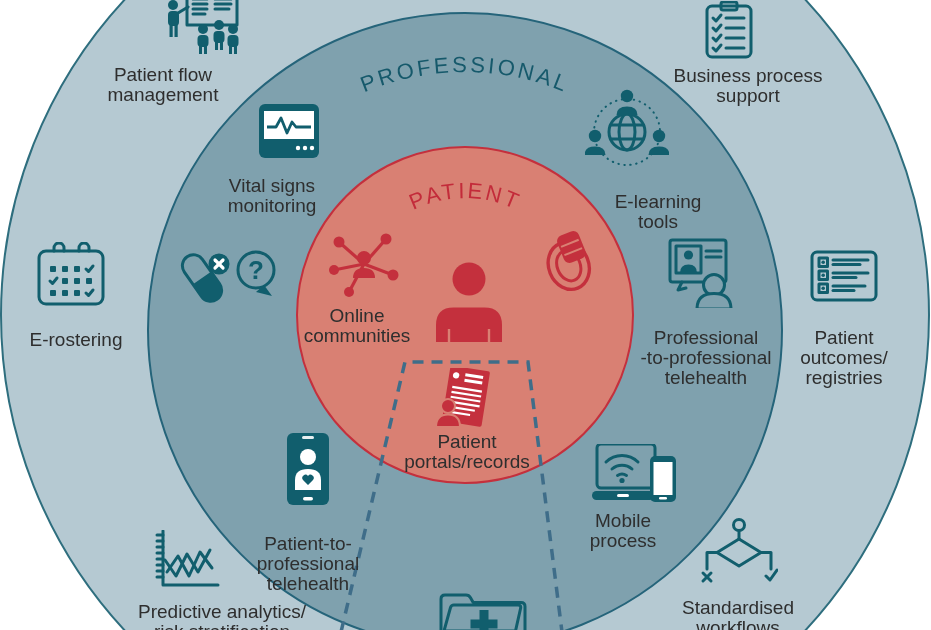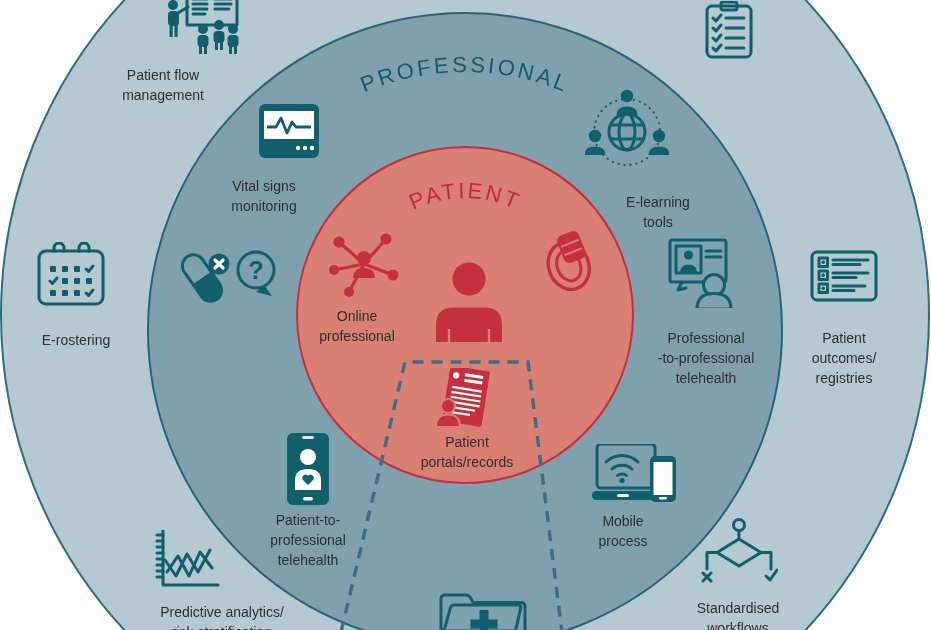--- a/index.html
+++ b/index.html
@@ -11,21 +11,21 @@
   .middle{left:147px;top:12px;width:636px;height:636px;background:#7fa1ae;border:2px solid #25647a;}
   .inner{left:296px;top:146px;width:338px;height:338px;background:#d98073;border:2.5px solid #c4303d;}
   .overlay{position:absolute;left:0;top:0;width:931px;height:630px;pointer-events:none;}
   .arc{font-family:"Liberation Sans",sans-serif;font-size:22px;letter-spacing:3px;}
   .arc-prof{fill:#16596b;}
   .arc-pat{fill:#c32b3a;letter-spacing:2.5px;}
   .funnel{fill:none;stroke:#3f6d89;stroke-width:3.5;stroke-dasharray:11 8;}
   .icon{position:absolute;}
   .icon svg{display:block;width:100%;height:100%;overflow:hidden;}
   .label{position:absolute;transform:translateX(-50%);text-align:center;white-space:pre-line;
-         font-size:14px;line-height:20px;color:#2e2e2e;}
+         font-size:19px;line-height:20px;color:#2e2e2e;}
   .sk{fill:none;stroke:#115e6d;stroke-width:3;stroke-linecap:round;stroke-linejoin:round;}
   .fl{fill:#115e6d;}
   .skr{fill:none;stroke:#c4303d;stroke-linecap:round;stroke-linejoin:round;}
   .flr{fill:#c4303d;}
 </style>
 </head>
 <body>
 
 <div class="canvas">
 
@@ -88,32 +88,34 @@
           <line x1="21" y1="17" x2="39" y2="17"></line>
         <path d="M8,27 l3,3 5,-6"></path>
           <line x1="21" y1="27" x2="39" y2="27"></line>
         <path d="M8,37 l3,3 5,-6"></path>
           <line x1="21" y1="37" x2="39" y2="37"></line>
         <path d="M8,47 l3,3 5,-6"></path>
           <line x1="21" y1="47" x2="39" y2="47"></line>
       </g>
     </svg>
   </div>
+  <div class="label" style="left:748px;top:66px">Business process
+support</div>
 
   <div class="icon" style="left:259px;top:104px;width:60px;height:54px">
     <svg viewBox="0 0 60 54">
       <rect class="fl" x="0" y="0" width="60" height="54" rx="6"></rect>
       <rect x="5" y="7" width="50" height="28" fill="#fff"></rect>
       <polyline points="8,23 17,23 22,14 28,29 33,18 37,23 52,23" fill="none" stroke="#115e6d" stroke-width="2.8" stroke-linejoin="round"></polyline>
       <circle cx="39" cy="44" r="2.2" fill="#fff"></circle>
         <circle cx="46" cy="44" r="2.2" fill="#fff"></circle>
         <circle cx="53" cy="44" r="2.2" fill="#fff"></circle>
     </svg>
   </div>
-  <div class="label" style="left:264px;top:176px">Vital signs
+  <div class="label" style="left:272px;top:176px">Vital signs
 monitoring</div>
 
   <div class="icon" style="left:585px;top:88px;width:84px;height:82px">
     <svg viewBox="0 0 84 82">
       <circle cx="42" cy="44" r="33" fill="none" stroke="#115e6d" stroke-width="2" stroke-dasharray="0.5 5.5" stroke-linecap="round"></circle>
       <circle class="sk" cx="42" cy="44" r="18"></circle>
       <ellipse class="sk" cx="42" cy="44" rx="8" ry="18" stroke-width="2.4"></ellipse>
       <line class="sk" x1="25.5" y1="37" x2="58.5" y2="37" stroke-width="2.4"></line>
       <line class="sk" x1="25.5" y1="51" x2="58.5" y2="51" stroke-width="2.4"></line>
       <g class="fl">
@@ -225,21 +227,21 @@
           <circle cx="60" cy="9" r="5.5"></circle>
           <circle cx="8" cy="40" r="5"></circle>
         <circle cx="67" cy="45" r="5.5"></circle>
           <circle cx="23" cy="62" r="5"></circle>
         <circle cx="38" cy="28" r="7"></circle>
         <path d="M27,48 q0,-10 11,-10 q11,0 11,10 z"></path>
       </g>
     </svg>
   </div>
   <div class="label" style="left:357px;top:306px">Online
-professional</div>
+communities</div>
 
   <div class="icon" style="left:536px;top:228px;width:64px;height:70px">
     <svg viewBox="0 0 64 70">
       <g transform="rotate(-22 32 36)">
         <ellipse class="skr" cx="32" cy="38" rx="20" ry="24" stroke-width="3.4"></ellipse>
         <ellipse class="skr" cx="32" cy="38" rx="11.5" ry="15.5" stroke-width="3"></ellipse>
         <rect class="flr" x="30" y="7" width="23" height="29" rx="6"></rect>
         <line x1="32" y1="17.5" x2="51" y2="17.5" stroke="#d98073" stroke-width="2"></line>
         <line x1="32" y1="26.5" x2="51" y2="26.5" stroke="#d98073" stroke-width="2"></line>
       </g>
@@ -281,21 +283,21 @@
   <div class="icon" style="left:287px;top:433px;width:42px;height:72px">
     <svg viewBox="0 0 42 72">
       <rect class="fl" x="0" y="0" width="42" height="72" rx="6"></rect>
       <rect x="15" y="3" width="12" height="3" rx="1.5" fill="#fff" opacity="0.9"></rect>
       <circle cx="21" cy="24" r="8" fill="#fff"></circle>
       <path d="M8,57 V47 q0,-11 13,-11 q13,0 13,11 v10 z" fill="#fff"></path>
       <path d="M21,52 l-5,-5 a3,3 0 0 1 5,-4 a3,3 0 0 1 5,4 z" fill="#115e6d"></path>
       <rect x="16" y="64" width="10" height="3.5" rx="1.75" fill="#fff"></rect>
     </svg>
   </div>
-  <div class="label" style="left:308px;top:510px">Patient-to-
+  <div class="label" style="left:308px;top:534px">Patient-to-
 professional
 telehealth</div>
 
   <div class="icon" style="left:592px;top:444px;width:84px;height:64px">
     <svg viewBox="0 0 84 64">
       <rect class="sk" x="5" y="0" width="58" height="44" rx="4" stroke-width="3.4"></rect>
       <path class="sk" d="M14,18 a23,23 0 0 1 32,0"></path>
       <path class="sk" d="M20,25 a15,15 0 0 1 20,0"></path>
       <path class="sk" d="M25.5,31.5 a8,8 0 0 1 9,0"></path>
       <circle class="fl" cx="30" cy="36.5" r="2.6"></circle>

